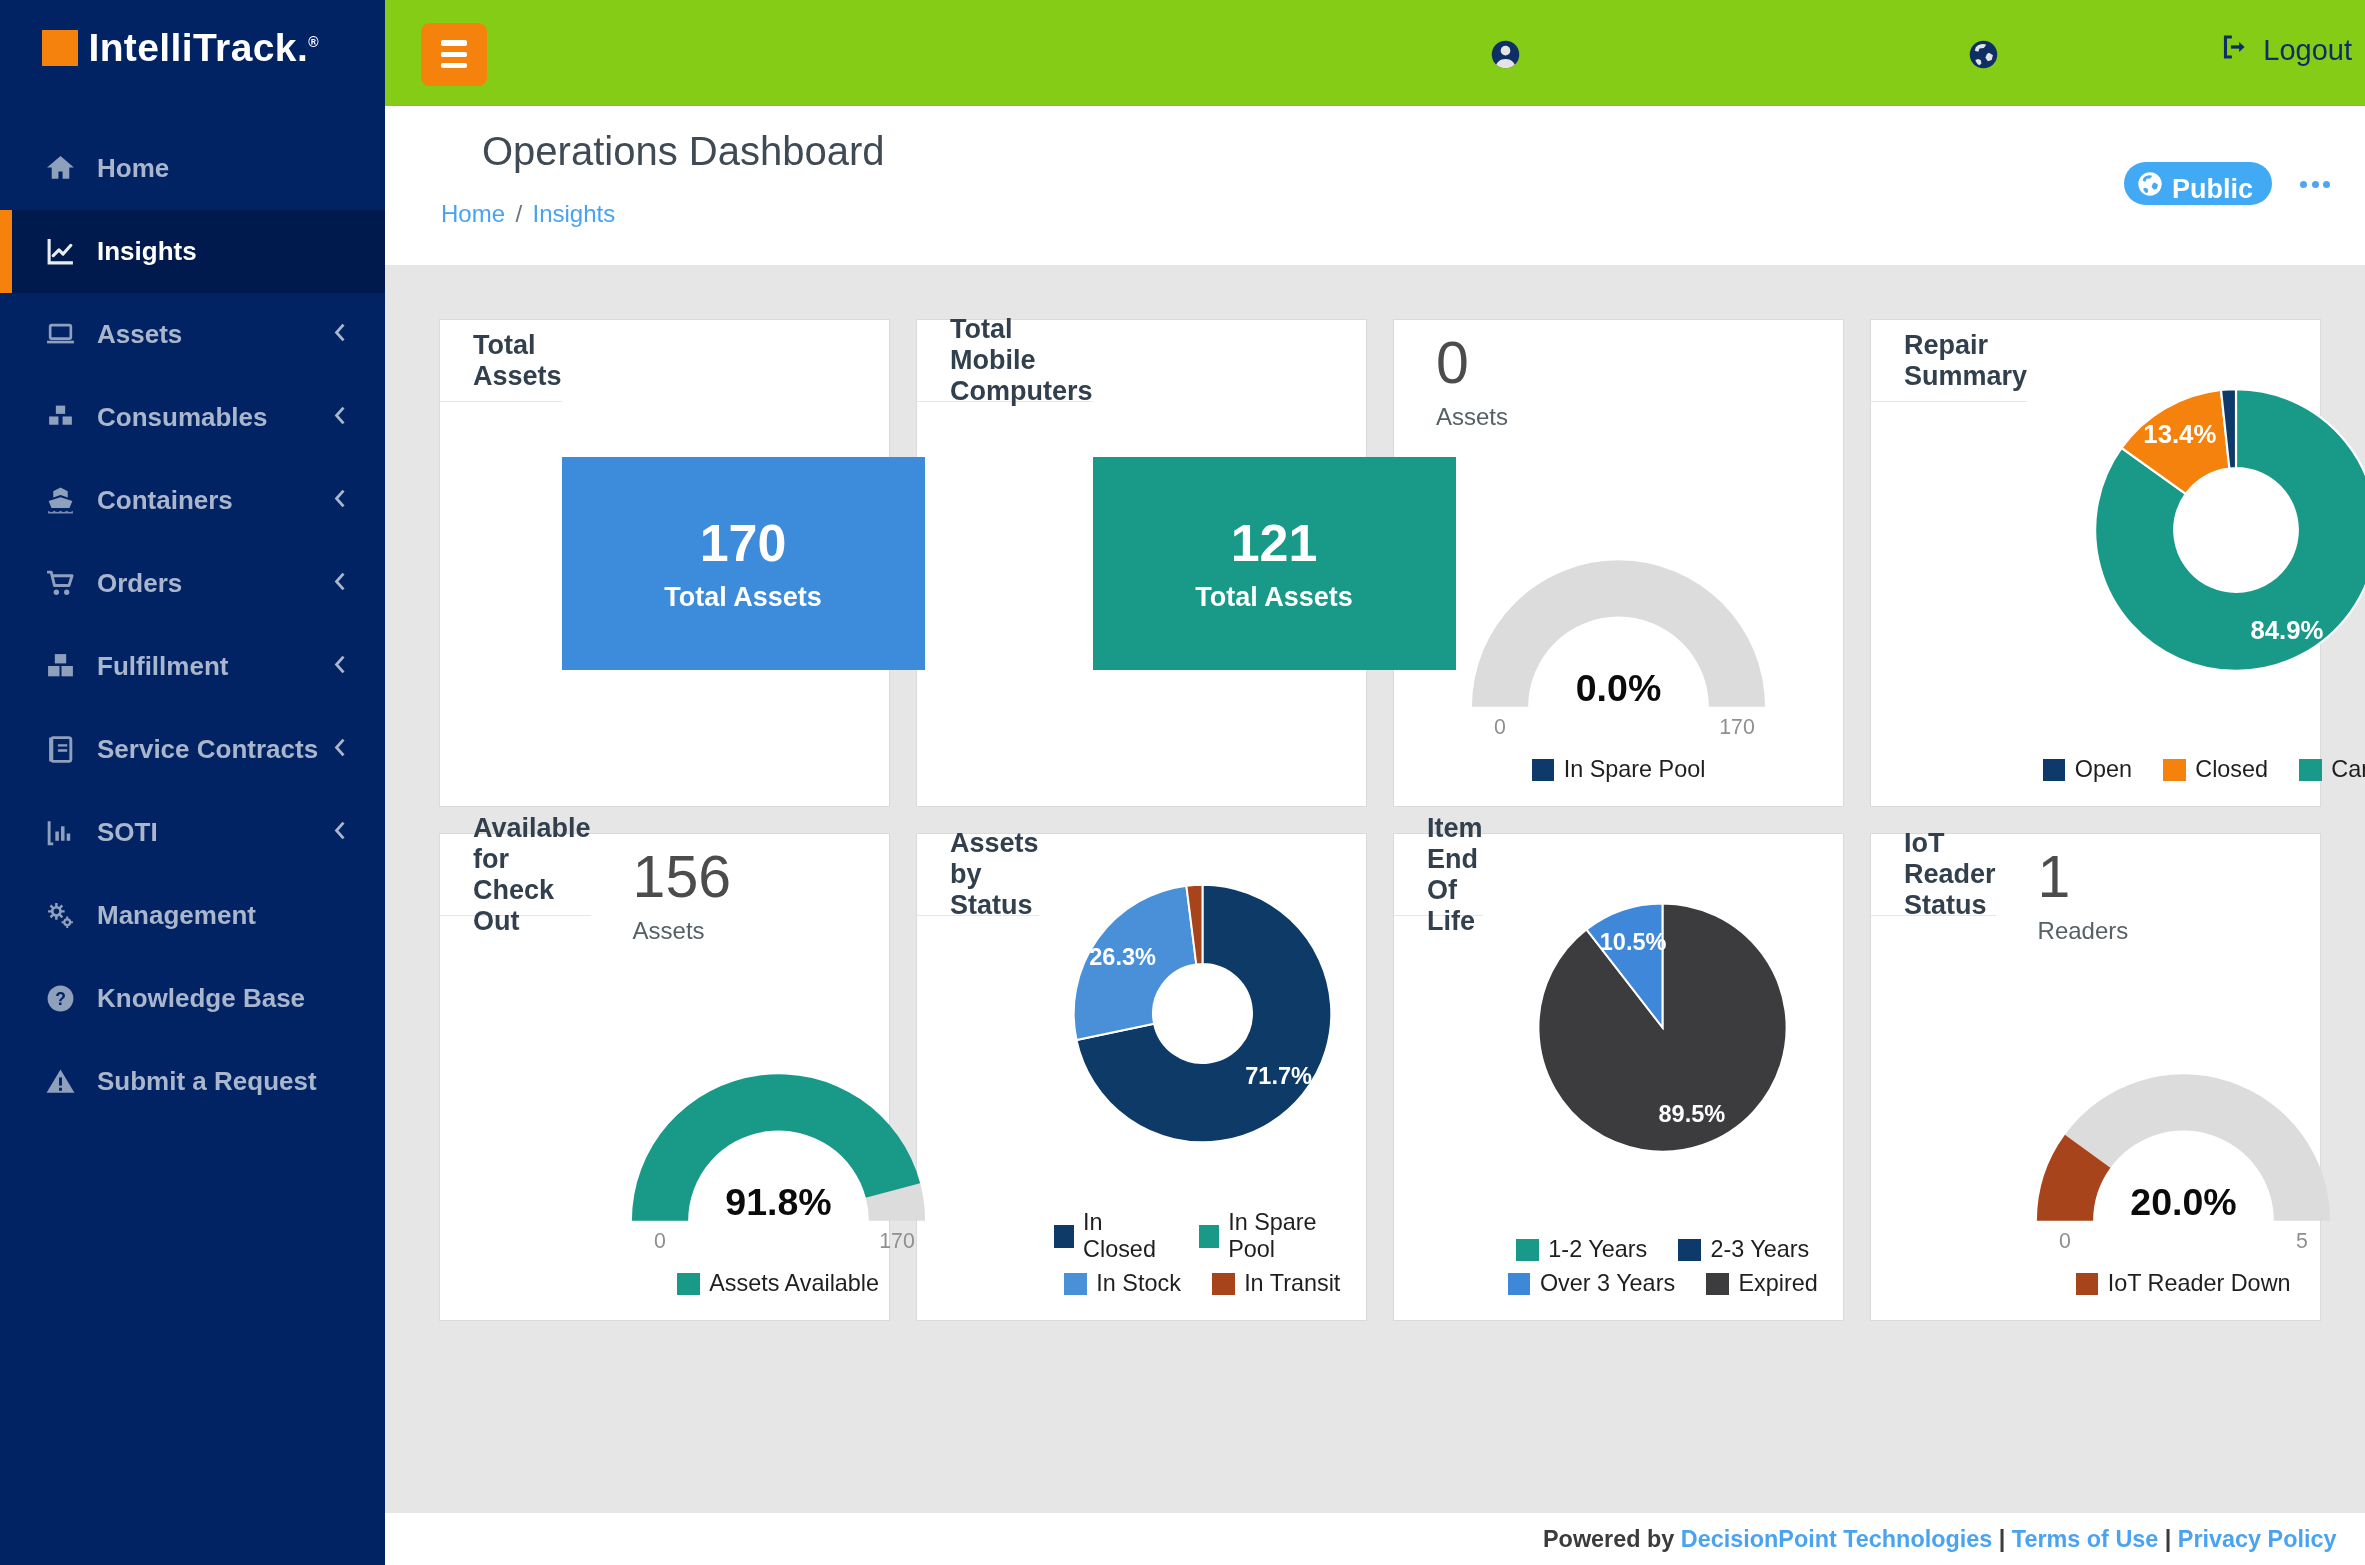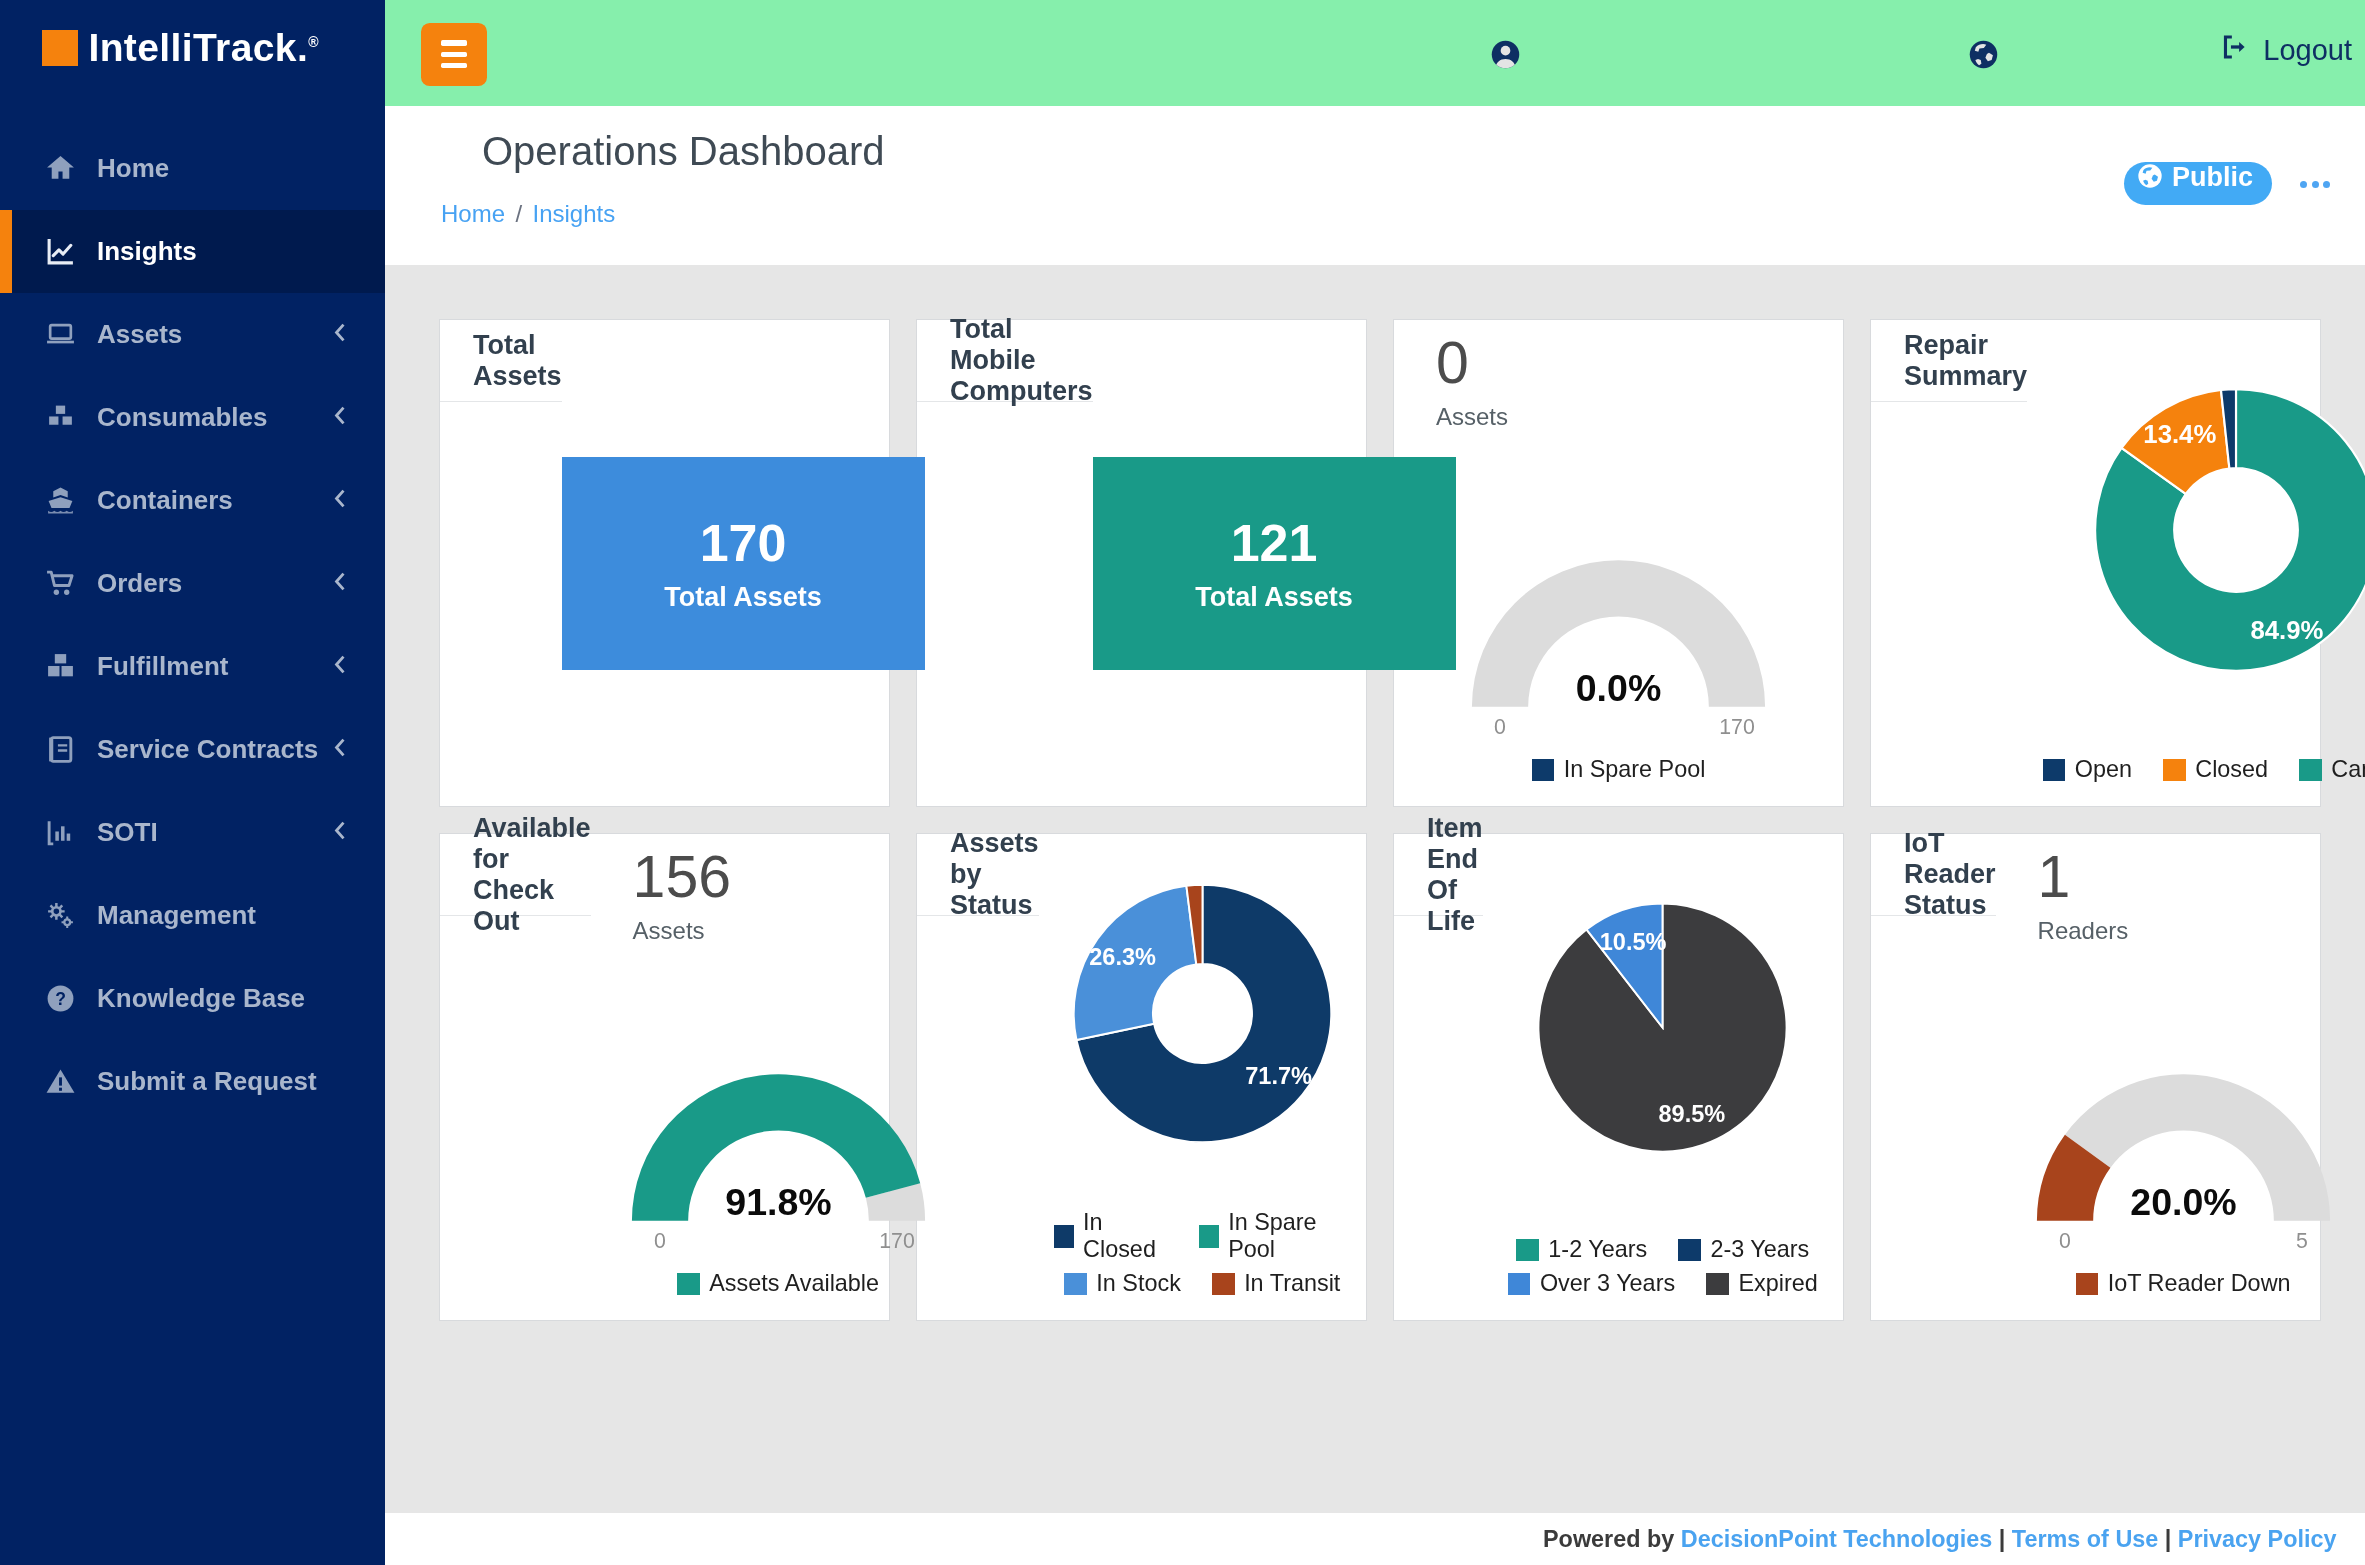--- a/index.html
+++ b/index.html
@@ -14,34 +14,34 @@
   .logo-reg { color:#ffffff; font-size:14px; vertical-align:super; }
   .menu { margin-top:57px; }
   .menu-item { height:83px; display:flex; align-items:center; padding-left:43px; color:#a9b6cc; font-size:26px; font-weight:600; cursor:pointer; text-decoration:none; }
   .menu-item .mi-icon { width:35px; height:31px; margin-right:19px; color:#8fa0bd; display:flex; align-items:center; justify-content:center; flex:0 0 35px;}
   .menu-item.active { background:#001a4e; color:#ffffff; border-left:12px solid #f5820d; padding-left:31px; }
   .menu-item.active .mi-icon { color:#e8edf5; }
   .chevron { margin-left:auto; margin-right:38px; color:#a9b6cc; }
 
   
   .main { flex:1; display:flex; flex-direction:column; height:100%; }
-  .topbar { height:106px; background:#86efac; position:relative; flex:0 0 106px;text-decoration:underline; }
+  .topbar { height:106px; background:#84cc16; position:relative; flex:0 0 106px;text-decoration:underline; }
   .hamburger { position:absolute; left:36px; top:22.6px; width:66px; height:63px; background:#f5820d; border-radius:8.7px; border:none; display:flex; flex-direction:column; justify-content:center; align-items:center; gap:6px; cursor:pointer; }
   .hamburger span { width:26px; height:5.2px; background:#ffffff; border-radius:1.7px; }
   .tb-icon { position:absolute; top:38px; width:33px; height:33px; cursor:pointer; }
   .tb-person { left:1104px; }
   .tb-globe { left:1582px; }
   .logout { position:absolute; right:14px; top:33px; display:flex; align-items:center; gap:12px; color:#0e2f63; font-size:29px; cursor:pointer; text-decoration:none; }
 
   .page-header { height:159px; background:#ffffff; position:relative; flex:0 0 159px; }
   .page-title { position:absolute; left:60px; top:22.6px; font-size:40px; font-weight:400; color:#3f4a54;margin-left:37px; }
   .breadcrumb { position:absolute; left:56px; top:94px; font-size:24px; }
   .breadcrumb a { color:#47a2f3; text-decoration:none; cursor:pointer; }
   .crumb-sep { color:#6b7280; margin:0 10.4px; }
-  .vis-badge { position:absolute; right:94px; top:56px; height:43px; background:#42aaf5; border-radius:22px; display:flex; align-items:flex-start; gap:7.8px; padding:0 19px 0 12px; color:#ffffff; font-size:27px; font-weight:bold; cursor:pointer; border:none; }
+  .vis-badge { position:absolute; right:94px; top:56px; height:43px; background:#42aaf5; border-radius:22px; display:flex; align-items:flex-end; gap:7.8px; padding:0 19px 0 12px; color:#ffffff; font-size:27px; font-weight:bold; cursor:pointer; border:none; }
   .more-dots { position:absolute; right:36px; top:75px; display:flex; gap:4.3px; cursor:pointer; }
   .more-dots i { width:7px; height:7px; border-radius:50%; background:#4fa5f2; }
 
   .content { flex:1; background:#e6e6e6; padding:54px 43px 0 54px; overflow:hidden; }
   .grid { display:grid; grid-template-columns:repeat(4,451px); grid-auto-rows:488px; gap:26px; }
 
   .card { background:#ffffff; border:0.9px solid #d8dadd; display:flex; flex-direction:row; }
   .card-header { height:82px; flex:0 0 82px; border-bottom:0.9px solid #e4e6e8; display:flex; align-items:center; padding-left:33px; font-size:27px; font-weight:600; color:#32404e; }
   .card-body { flex:1; display:flex; flex-direction:column; position:relative; }
 

